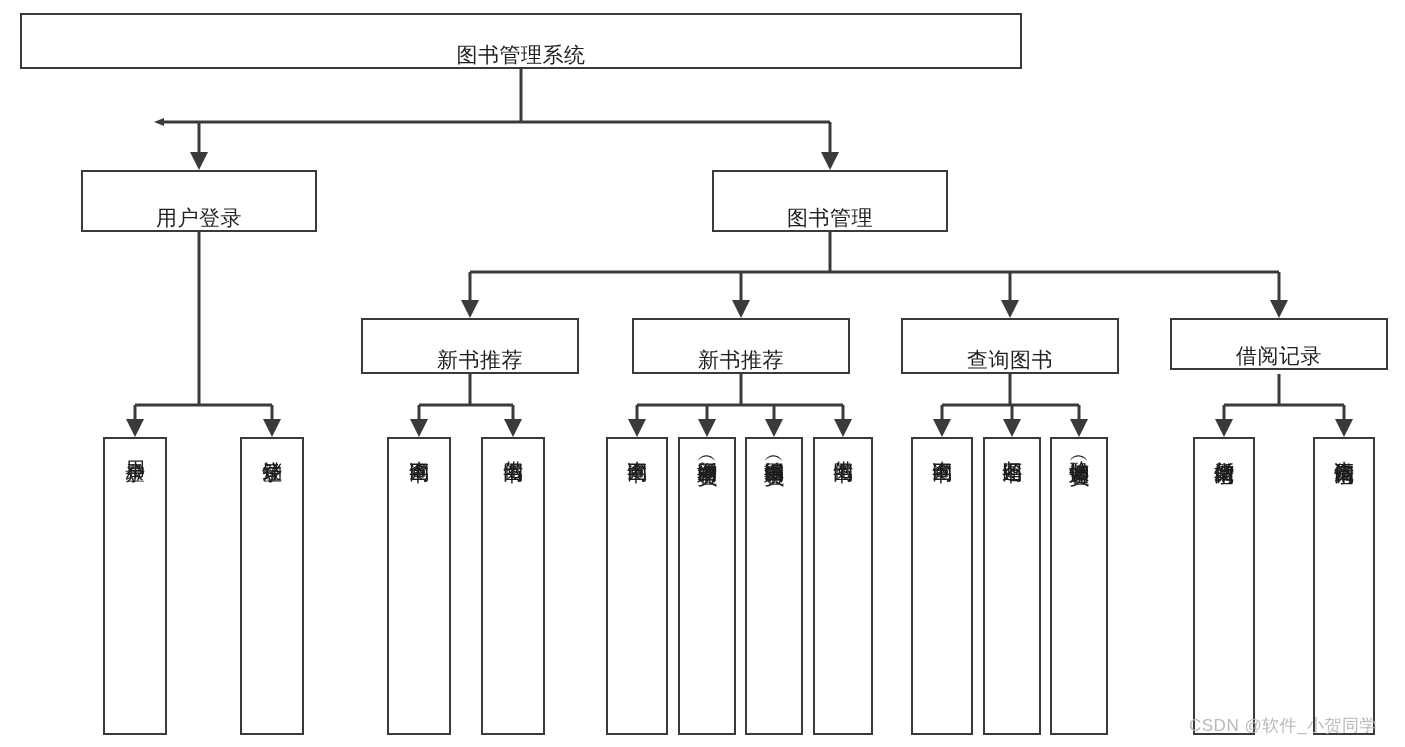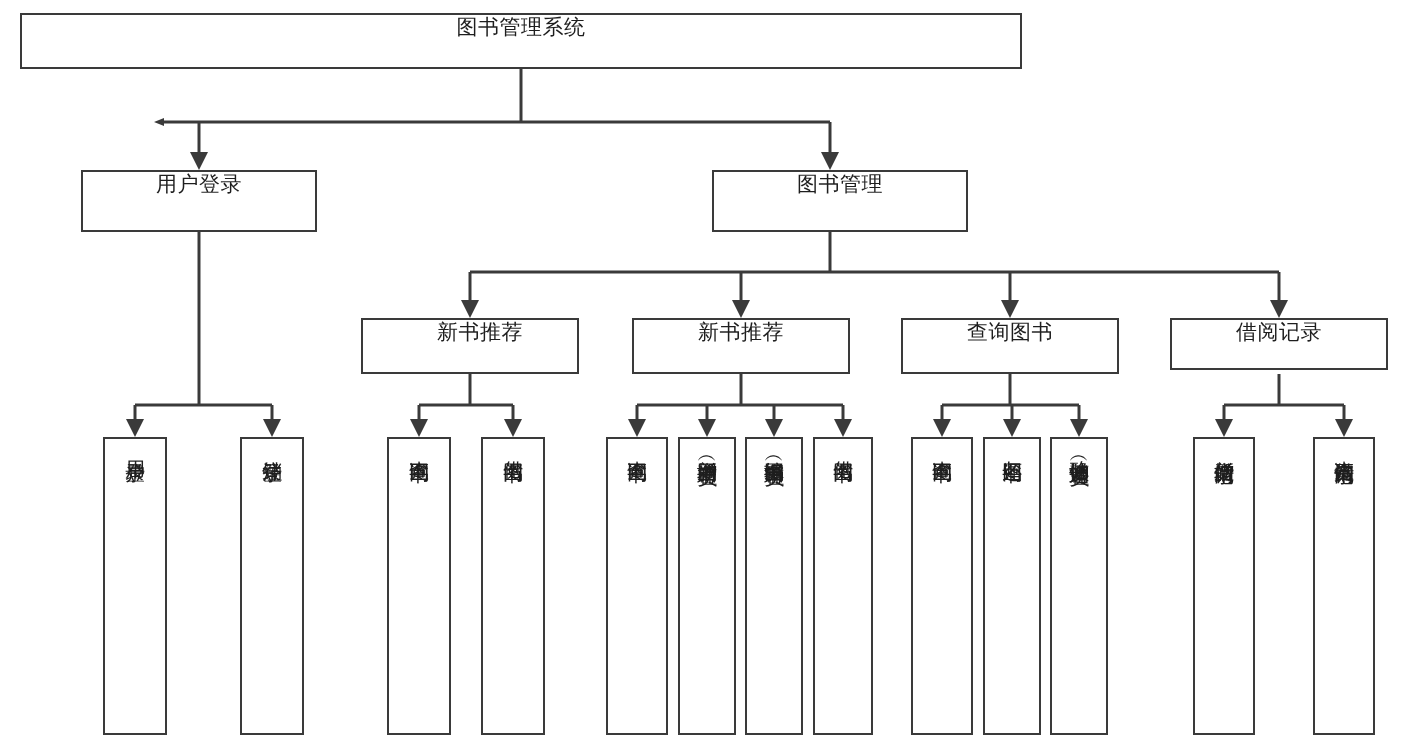--- a/index.html
+++ b/index.html
@@ -27,21 +27,21 @@
     width: 1405px;
     height: 747px;
     pointer-events: none;
   }
   .node {
     position: absolute;
     box-sizing: border-box;
     border: 2px solid #3a3a3a;
     background: #ffffff;
     display: flex;
-    align-items: flex-start;
+    align-items: flex-end;
     justify-content: center;
     overflow: hidden;
   }
   .node-label {
     font-size: 21px;
     line-height: 1.15;
     letter-spacing: 0.5px;
     color: #1e1e1e;
     text-align: center;
     white-space: nowrap;
@@ -149,21 +149,21 @@
   </svg>
 
   <div class="node horizontal" style="left: 20px; top: 13px; width: 1002px; height: 56px;">
     <span class="node-label">图书管理系统</span>
   </div>
 
   <div class="node horizontal" style="left: 81px; top: 170px; width: 236px; height: 62px;">
     <span class="node-label">用户登录</span>
   </div>
 
-  <div class="node horizontal" style="left: 712px; top: 170px; width: 256px; height: 62px;">
+  <div class="node horizontal" style="left: 712px; top: 170px; width: 236px; height: 62px;">
     <span class="node-label">图书管理</span>
   </div>
 
   <div class="node horizontal" style="left: 361px; top: 318px; width: 218px; height: 56px; padding-left: 20px;">
     <span class="node-label">新书推荐</span>
   </div>
 
   <div class="node horizontal" style="left: 632px; top: 318px; width: 218px; height: 56px;">
     <span class="node-label">新书推荐</span>
   </div>
@@ -221,13 +221,14 @@
   </div>
 
   <div class="node vertical" style="left: 1193px; top: 437px; width: 62px; height: 298px;">
     <span class="node-label">新增借阅记录</span>
   </div>
 
   <div class="node vertical" style="left: 1313px; top: 437px; width: 62px; height: 298px;">
     <span class="node-label">查询借阅记录</span>
   </div>
 
+  <div id="watermark">CSDN @软件_小贺同学</div>
 </div>
 
 </body></html>

